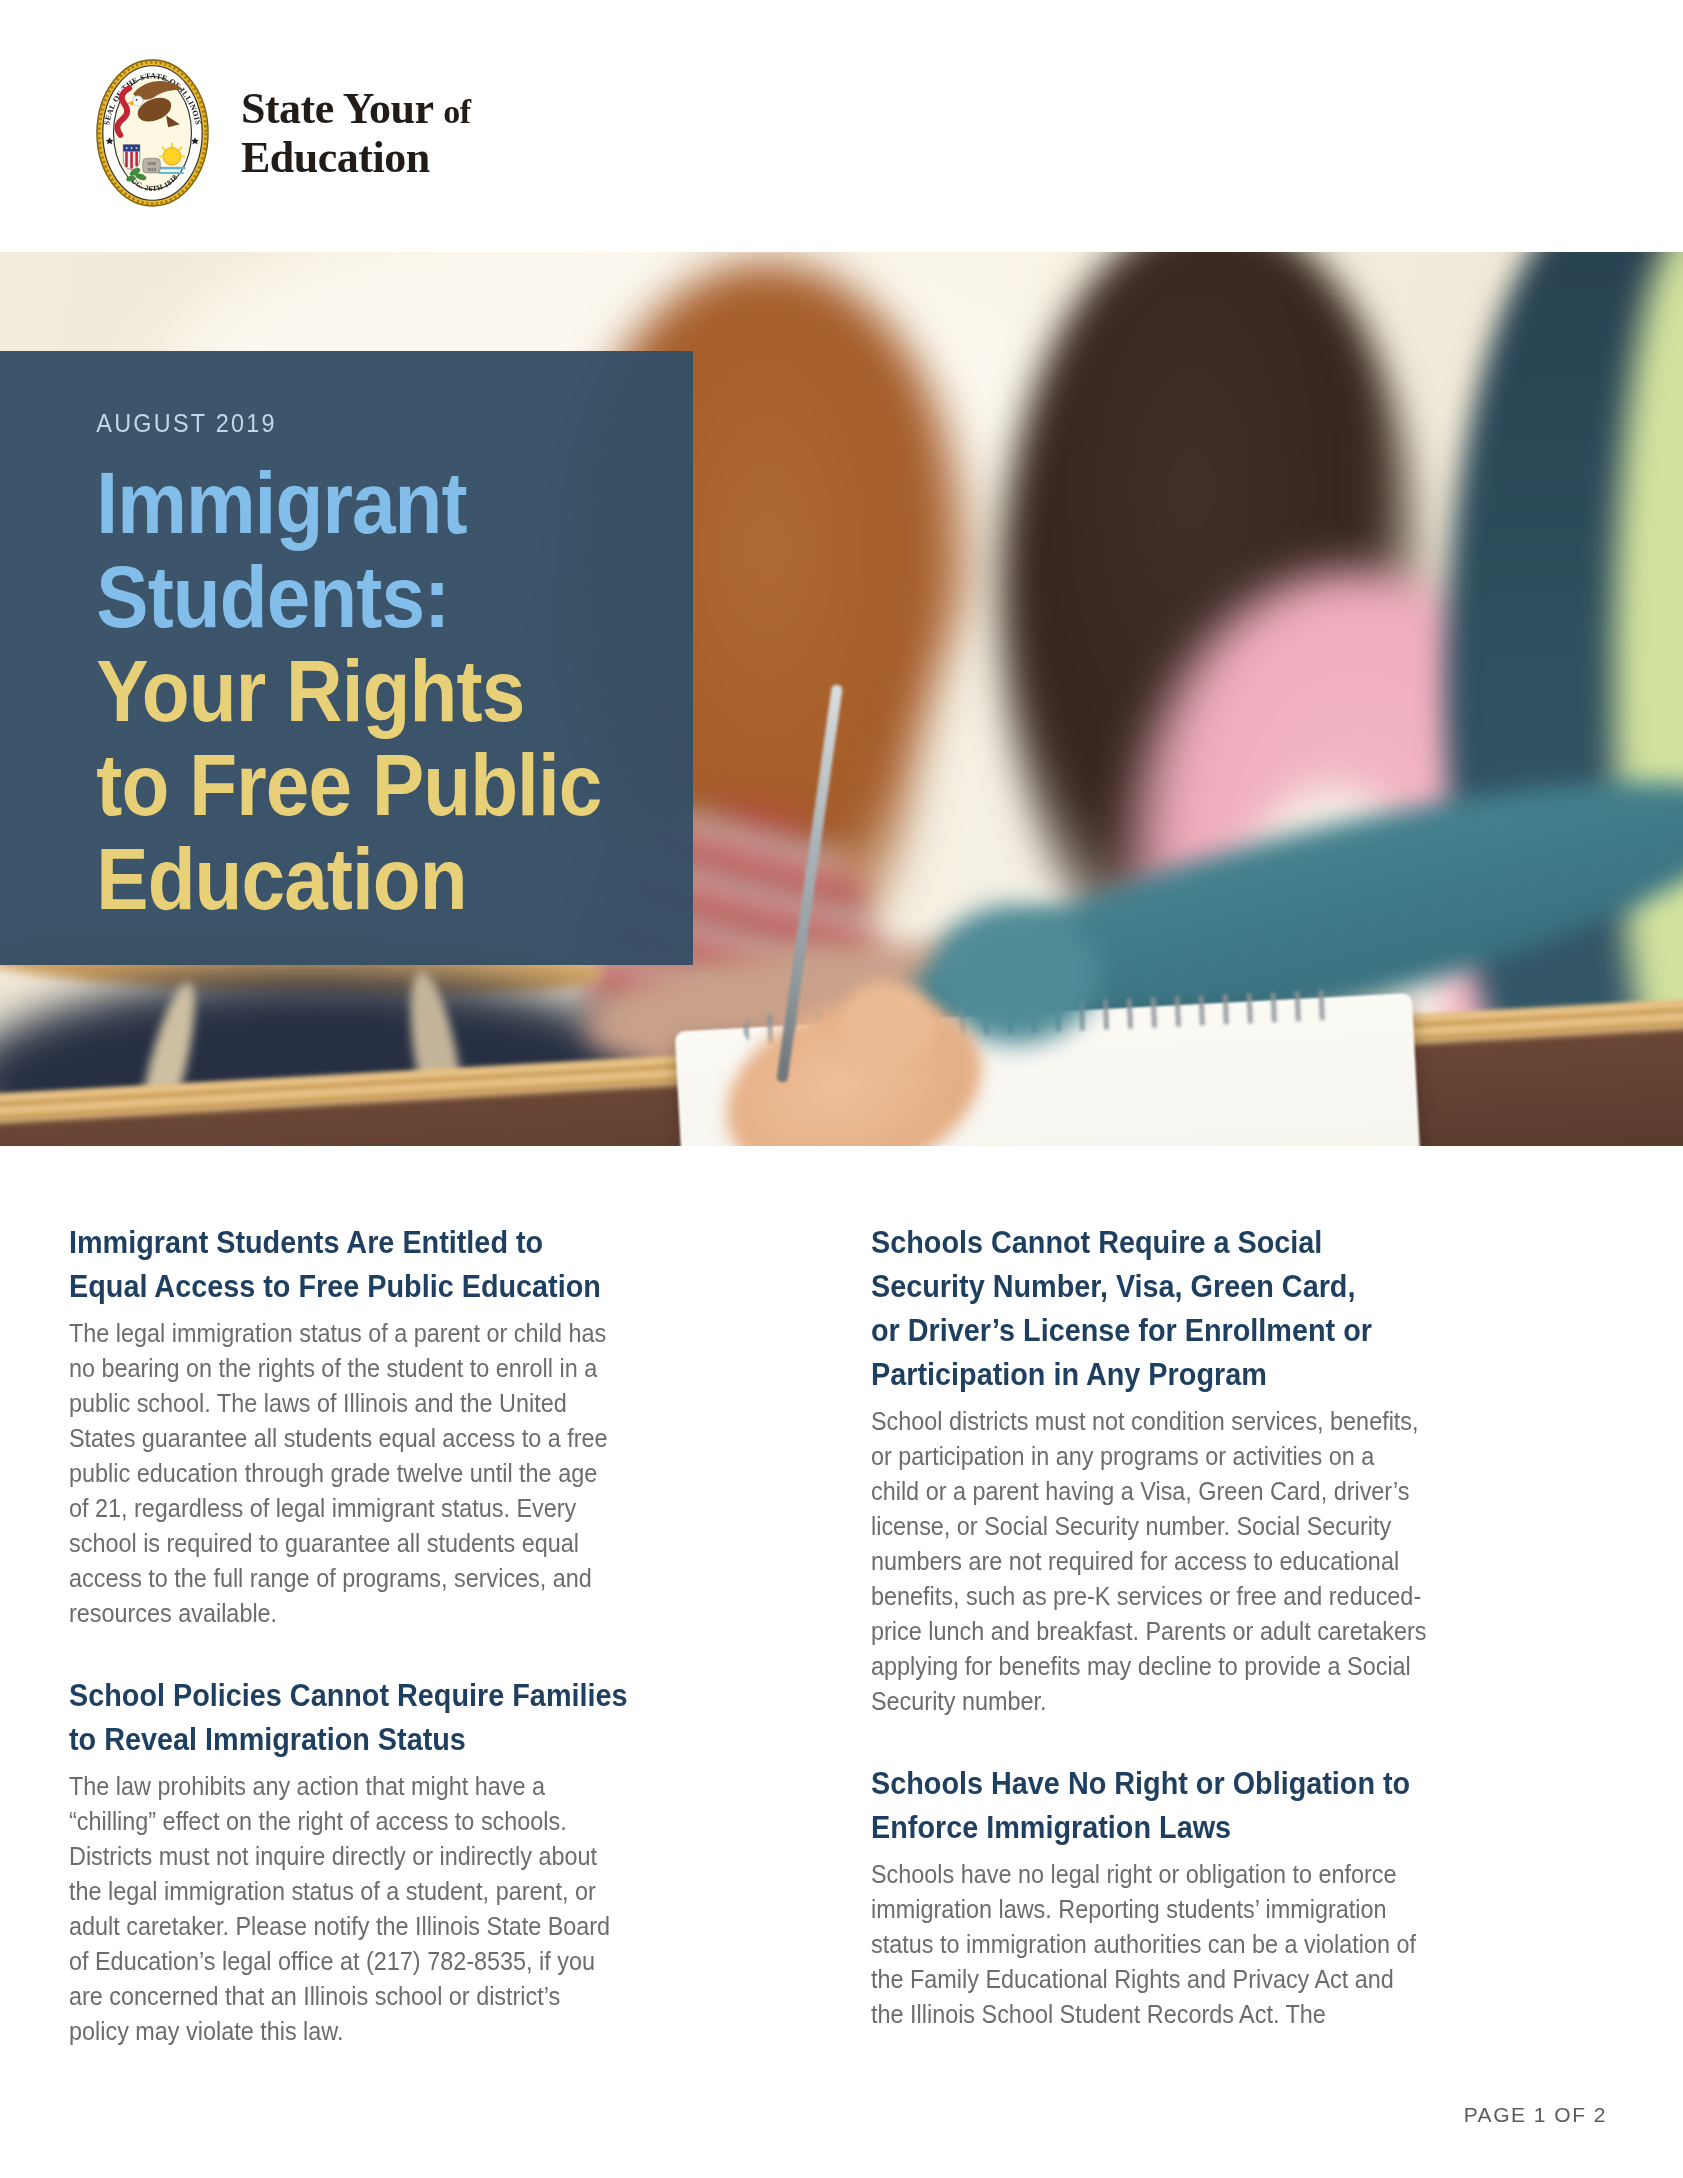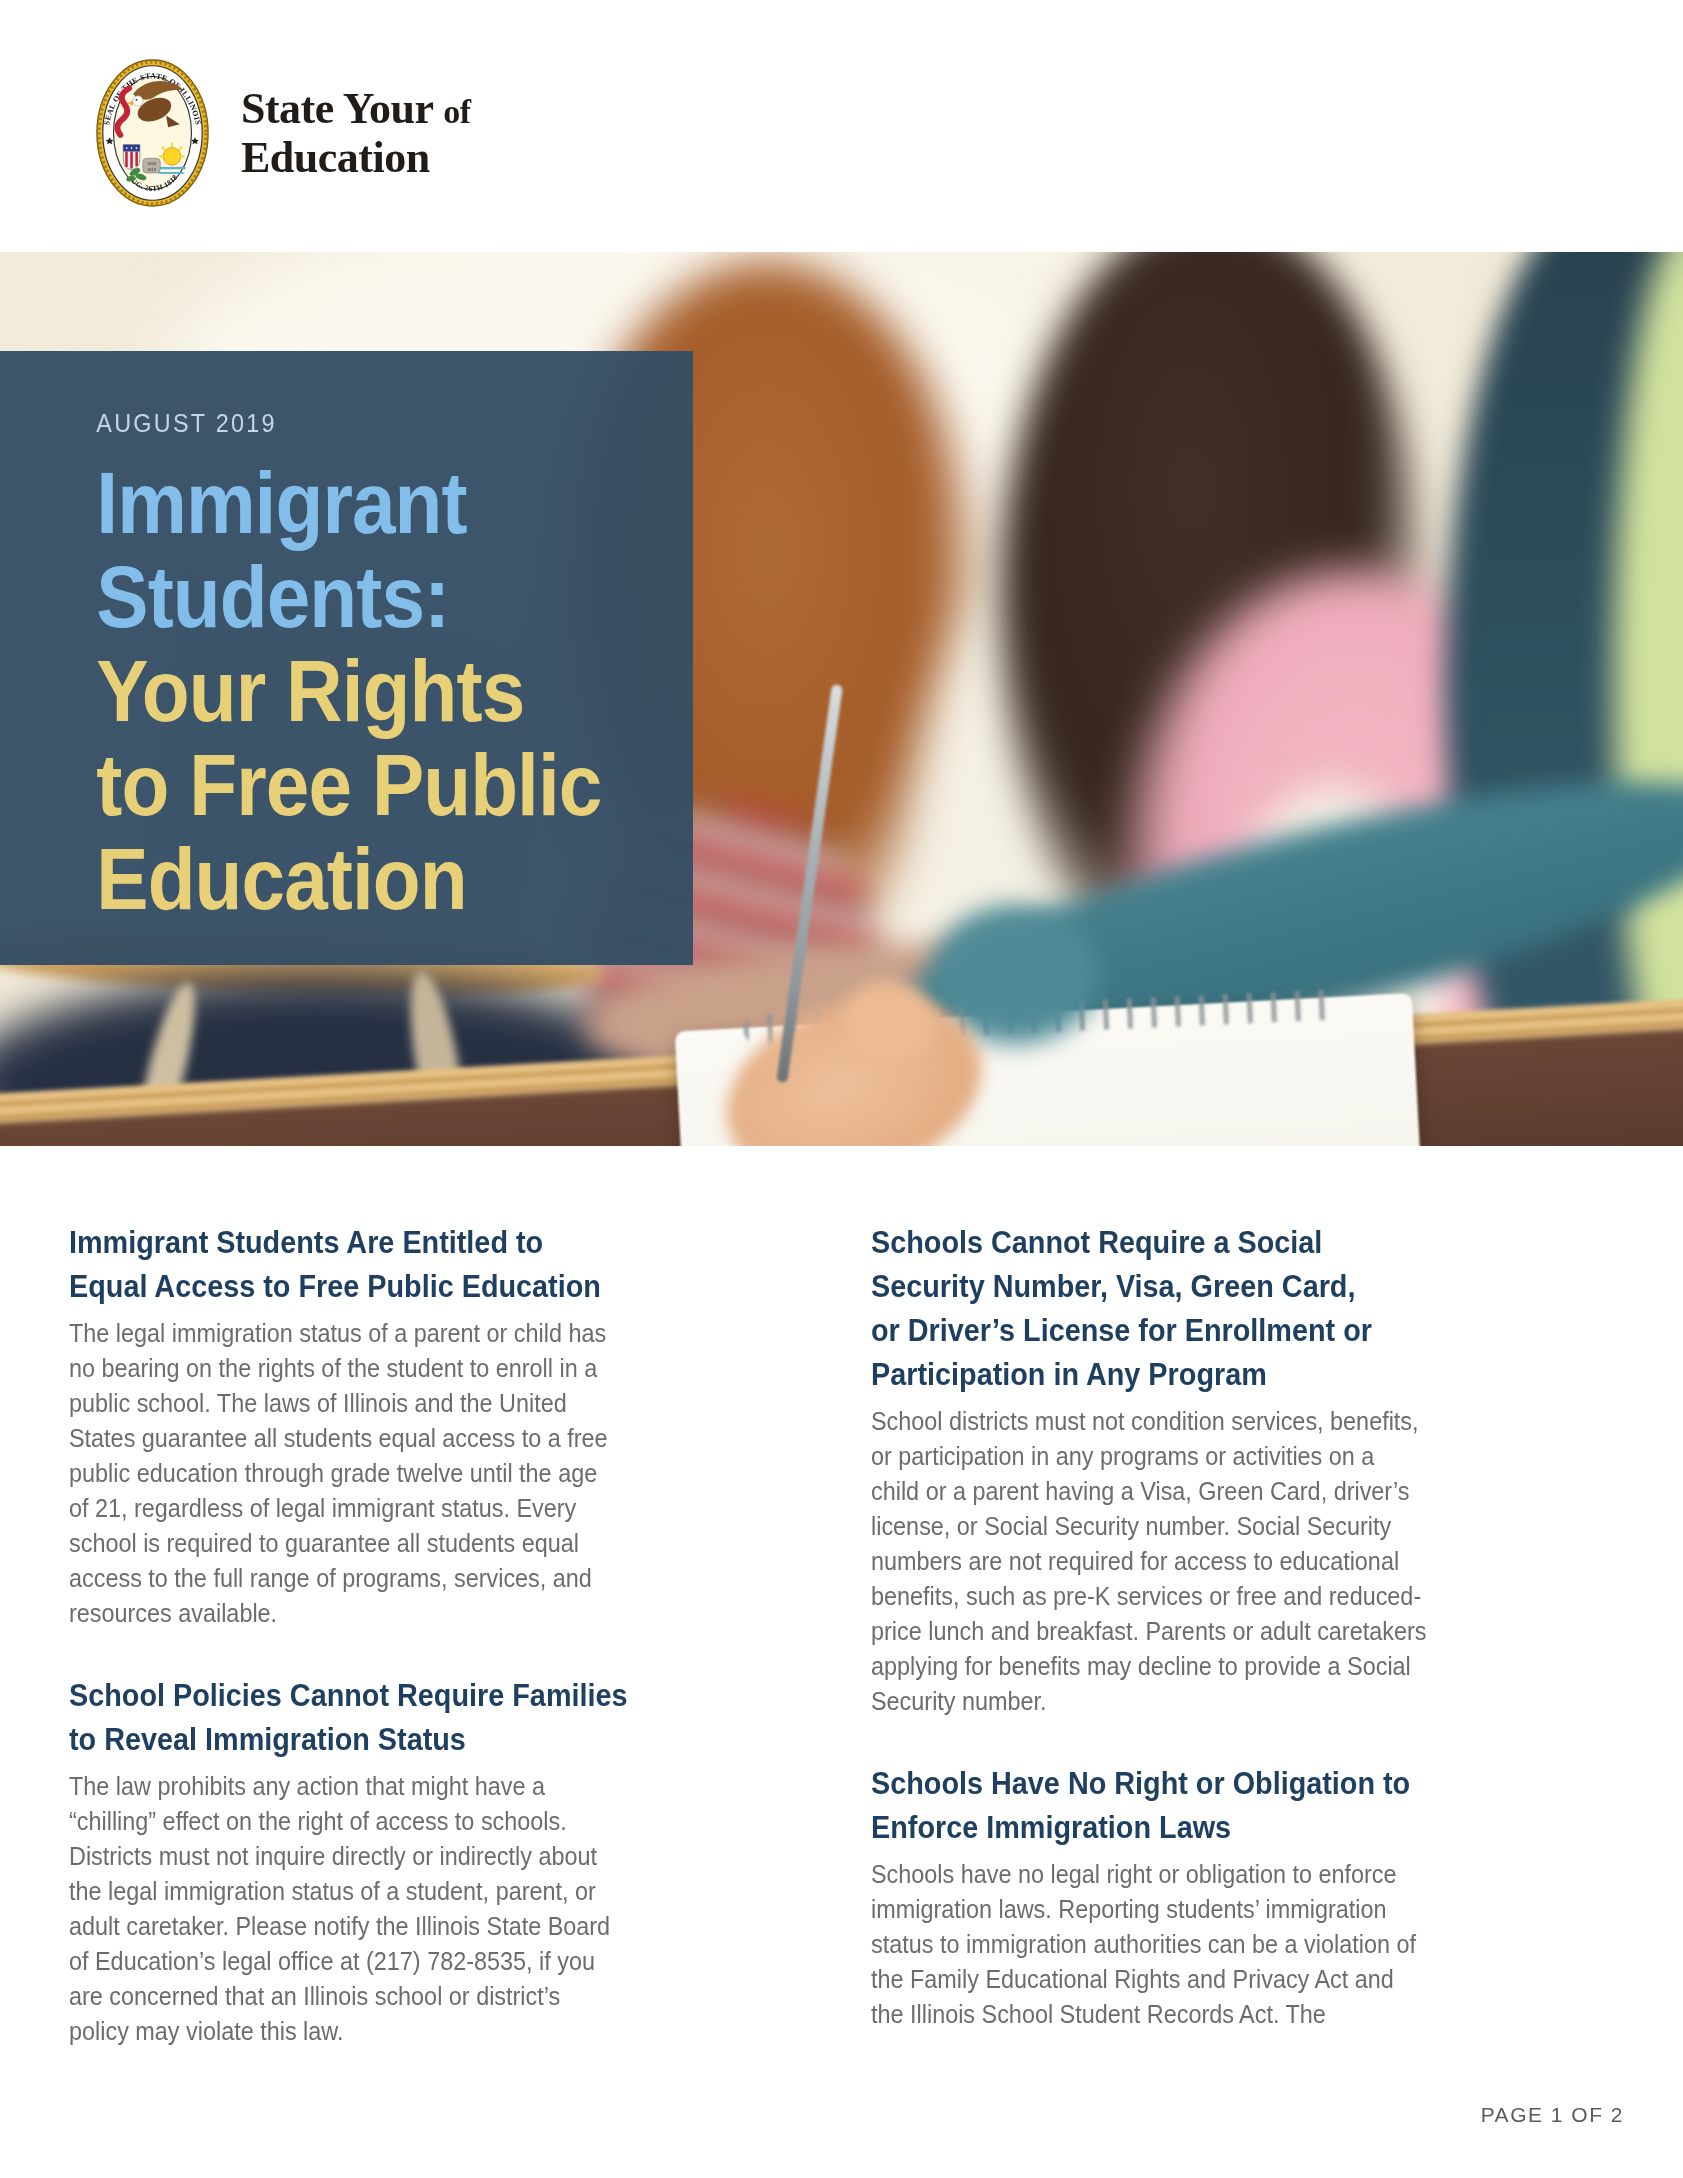--- a/index.html
+++ b/index.html
@@ -66,21 +66,21 @@
 
   
   .col{position:absolute;top:1220px;transform:scaleX(0.9);transform-origin:0 0;}
   .col-left{left:69px;width:606px;}
   .col-right{left:871px;width:619px;}
   .col section + section{margin-top:42px;}
   .h2line{font-size:32px;line-height:44px;font-weight:700;color:#1e3f5f;white-space:nowrap;}
   .col p{margin:8px 0 0 0;font-size:26px;line-height:35px;color:#6b6c6e;}
 
   
-  .footer{position:absolute;right:59px;top:2103px;font-size:21px;letter-spacing:1.5px;color:#5a5b5e;}
+  .footer{position:absolute;right:76px;top:2103px;font-size:21px;letter-spacing:1.5px;color:#5a5b5e;}
 
   
   .seal-arc{font-family:"Liberation Serif",serif;font-weight:700;fill:#141414;}
 </style>
 </head>
 <body>
 
 <div class="page">
 
   <div class="logo-row">

